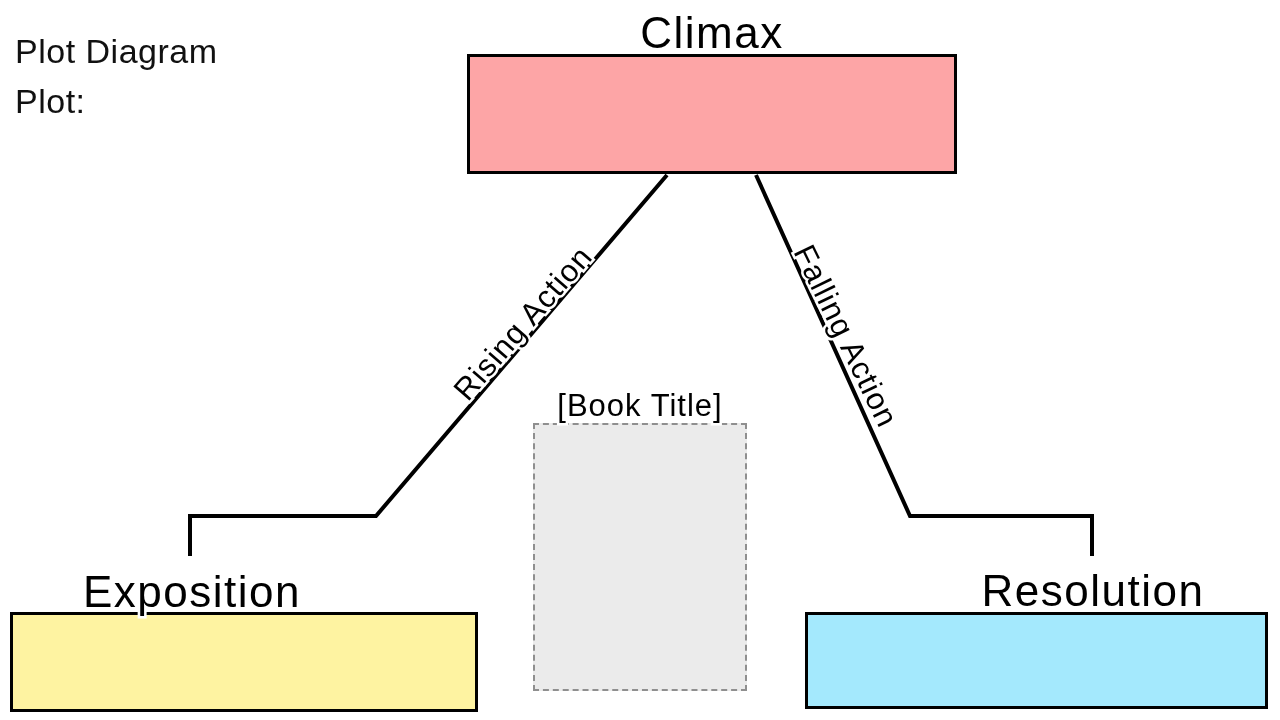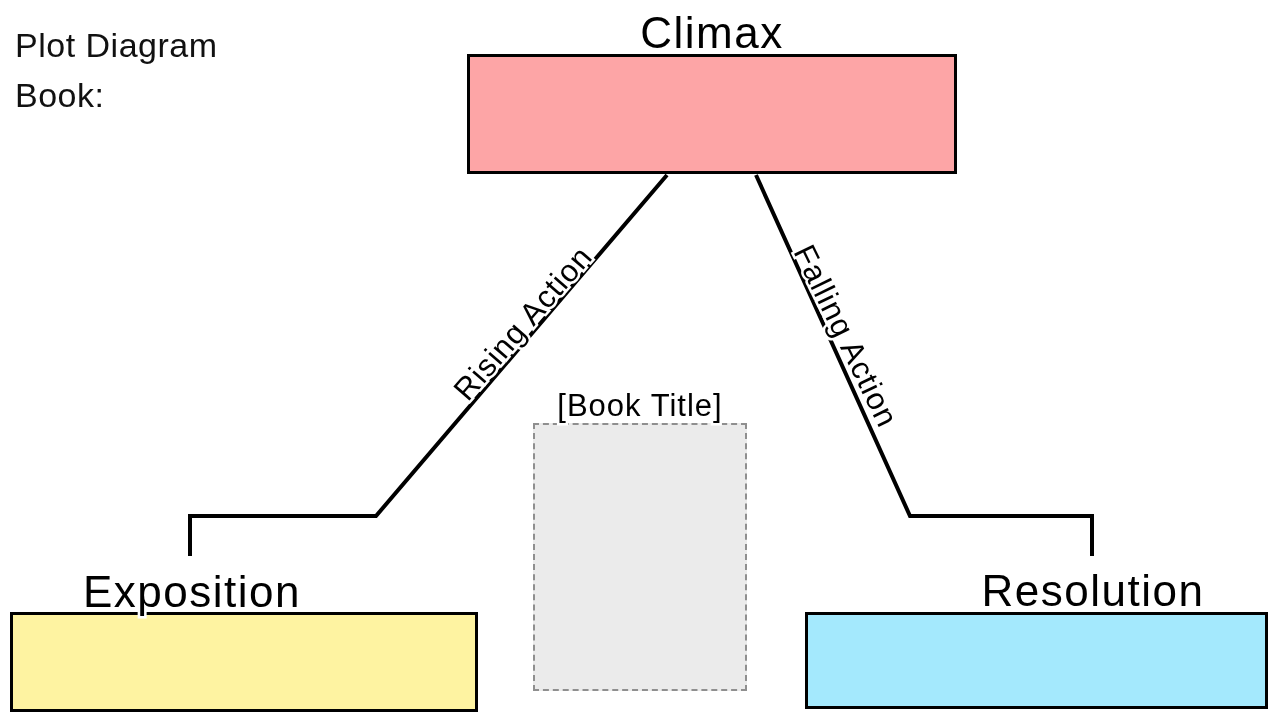--- a/index.html
+++ b/index.html
@@ -13,21 +13,21 @@
   }
   .canvas {
     position: relative;
     width: 1280px;
     height: 720px;
     background: #ffffff;
   }
   .header {
     position: absolute;
     left: 15px;
-    top: 20px;
+    top: 26px;
     font-size: 34px;
     font-weight: 300;
     color: #111111;
     line-height: 50px;
     letter-spacing: 0.5px;
   }
   .box {
     position: absolute;
     box-sizing: border-box;
     border: 3px solid #000000;
@@ -63,21 +63,21 @@
   svg text.mid   { font-size: 31px; letter-spacing: 1px; }
   svg text.edge-label { font-size: 31px; letter-spacing: 1px; }
 </style>
 </head>
 <body>
 
 <div class="canvas">
 
   <div class="header">
     <div>Plot Diagram</div>
-    <div>Book:</div>
+    <div>Plot:</div>
   </div>
 
   <div class="box climax" style="background-color: rgb(253, 165, 166);"></div>
 
   <div class="box exposition" style="background-color: rgb(254, 243, 161);"></div>
 
   <div class="box resolution" style="background-color: rgb(164, 233, 253);"></div>
 
   <div class="box book" style="background-color: rgb(235, 235, 235);"></div>
 

